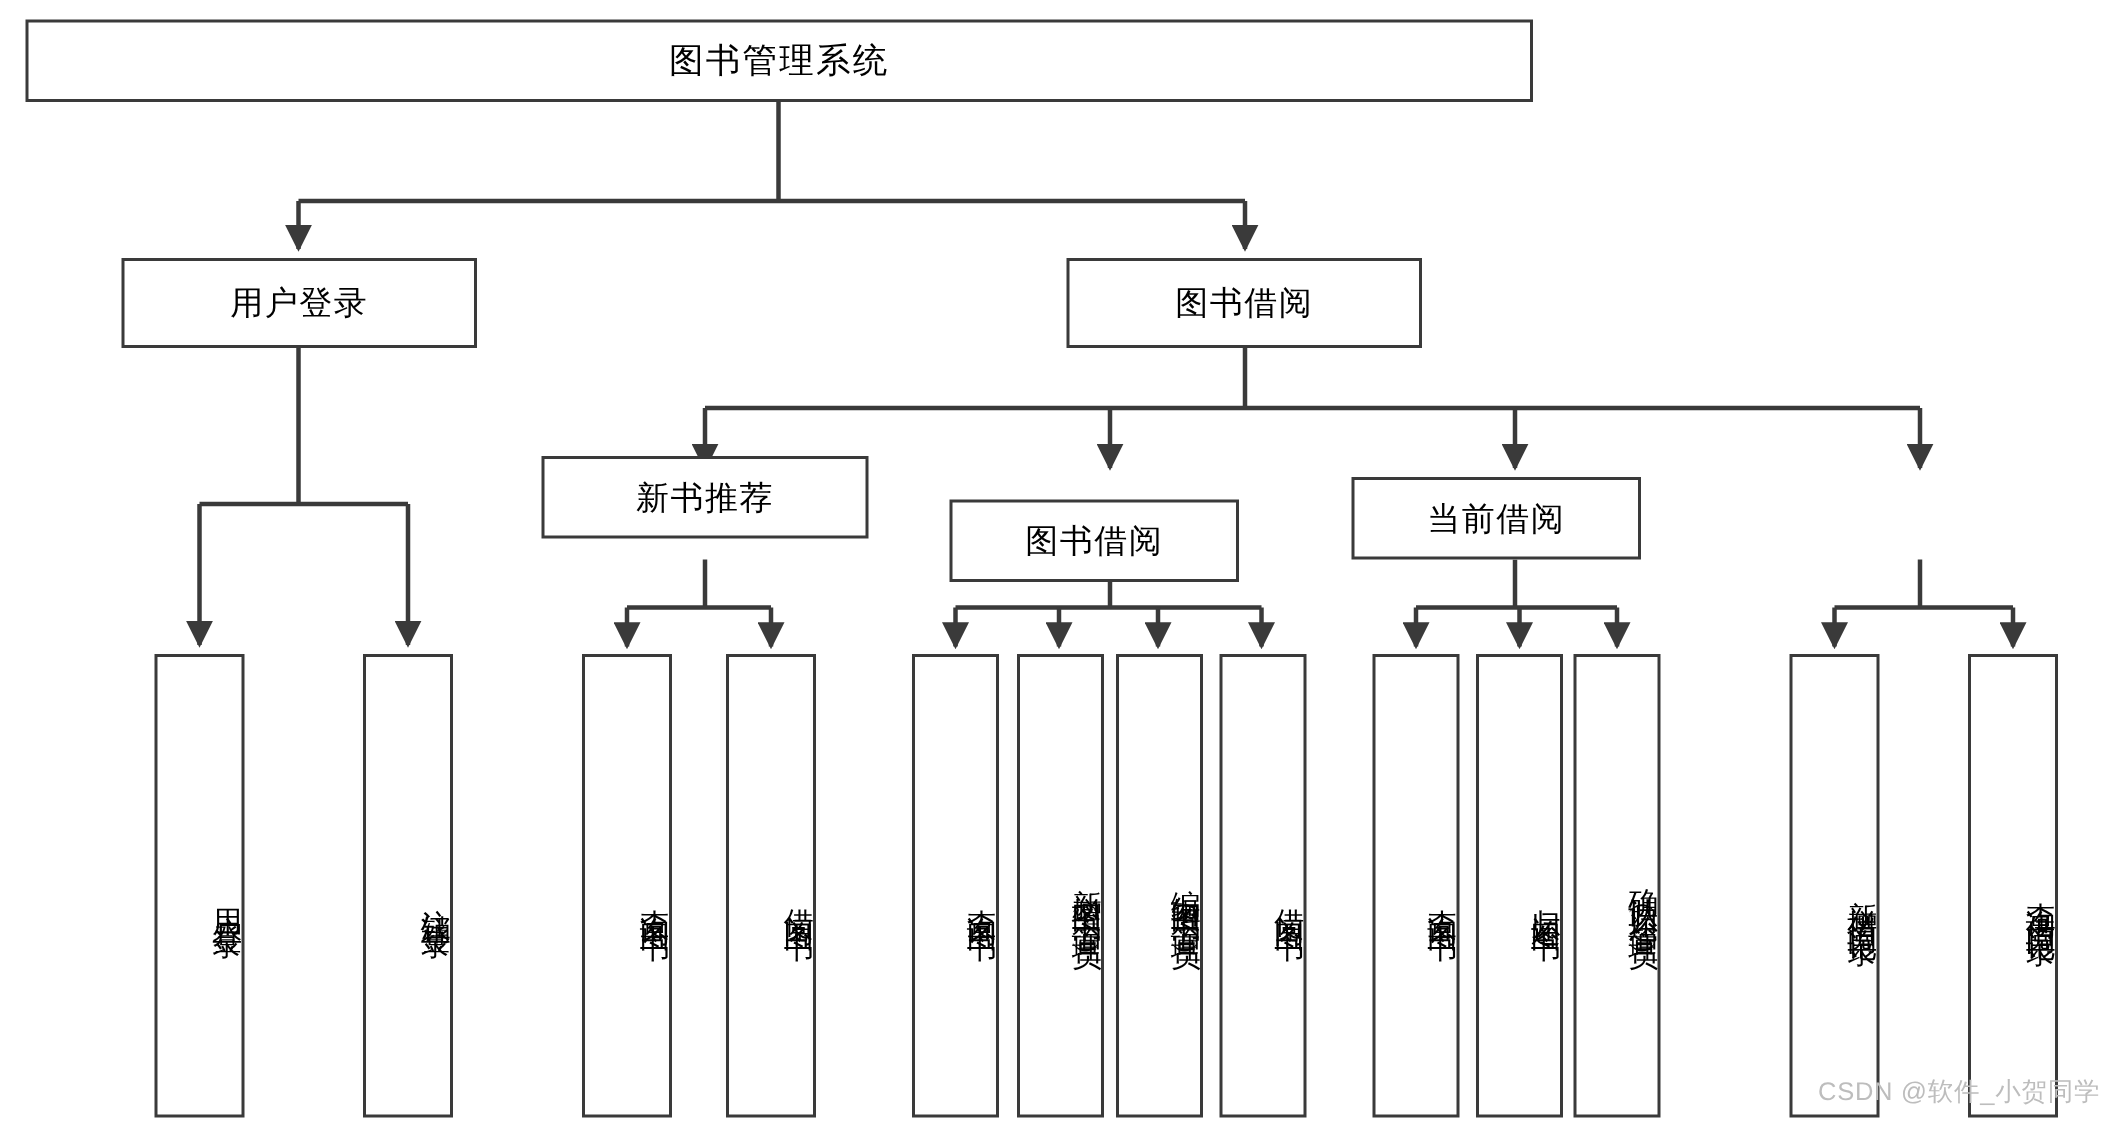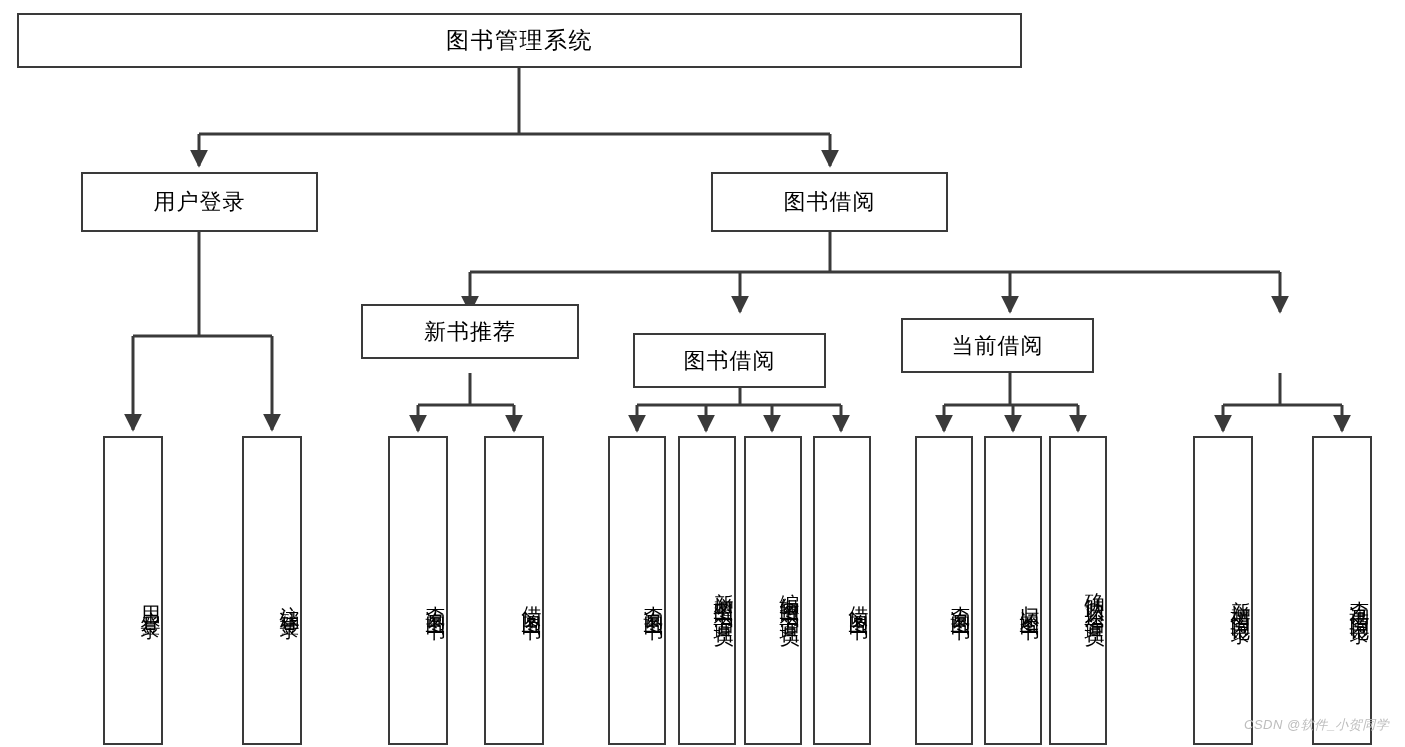--- a/index.html
+++ b/index.html
@@ -52,28 +52,27 @@
     padding-top:18px;
   }
   .node.v .vtext{
     display:block;
     writing-mode:vertical-rl;
     text-orientation:upright;
     letter-spacing:5px;
   }
   .watermark{
     position:absolute;
-    left:1244px;
+    left:1212px;
     top:716px;
-    font-size:13px;
+    font-size:17px;
     color:#bdbdbd;
     letter-spacing:0.5px;
     white-space:nowrap;
     font-family:"Liberation Sans","DejaVu Sans",sans-serif;
-    font-style:italic;
   }
 </style>
 </head>
 <body>
 
 <div id="canvas">
 
   <svg id="wires" viewBox="0 0 1405 747" xmlns="http://www.w3.org/2000/svg">
     <defs>
       <marker id="arrow" viewBox="0 0 10 10" refX="9" refY="5" markerWidth="6" markerHeight="6" orient="auto-start-reverse">

